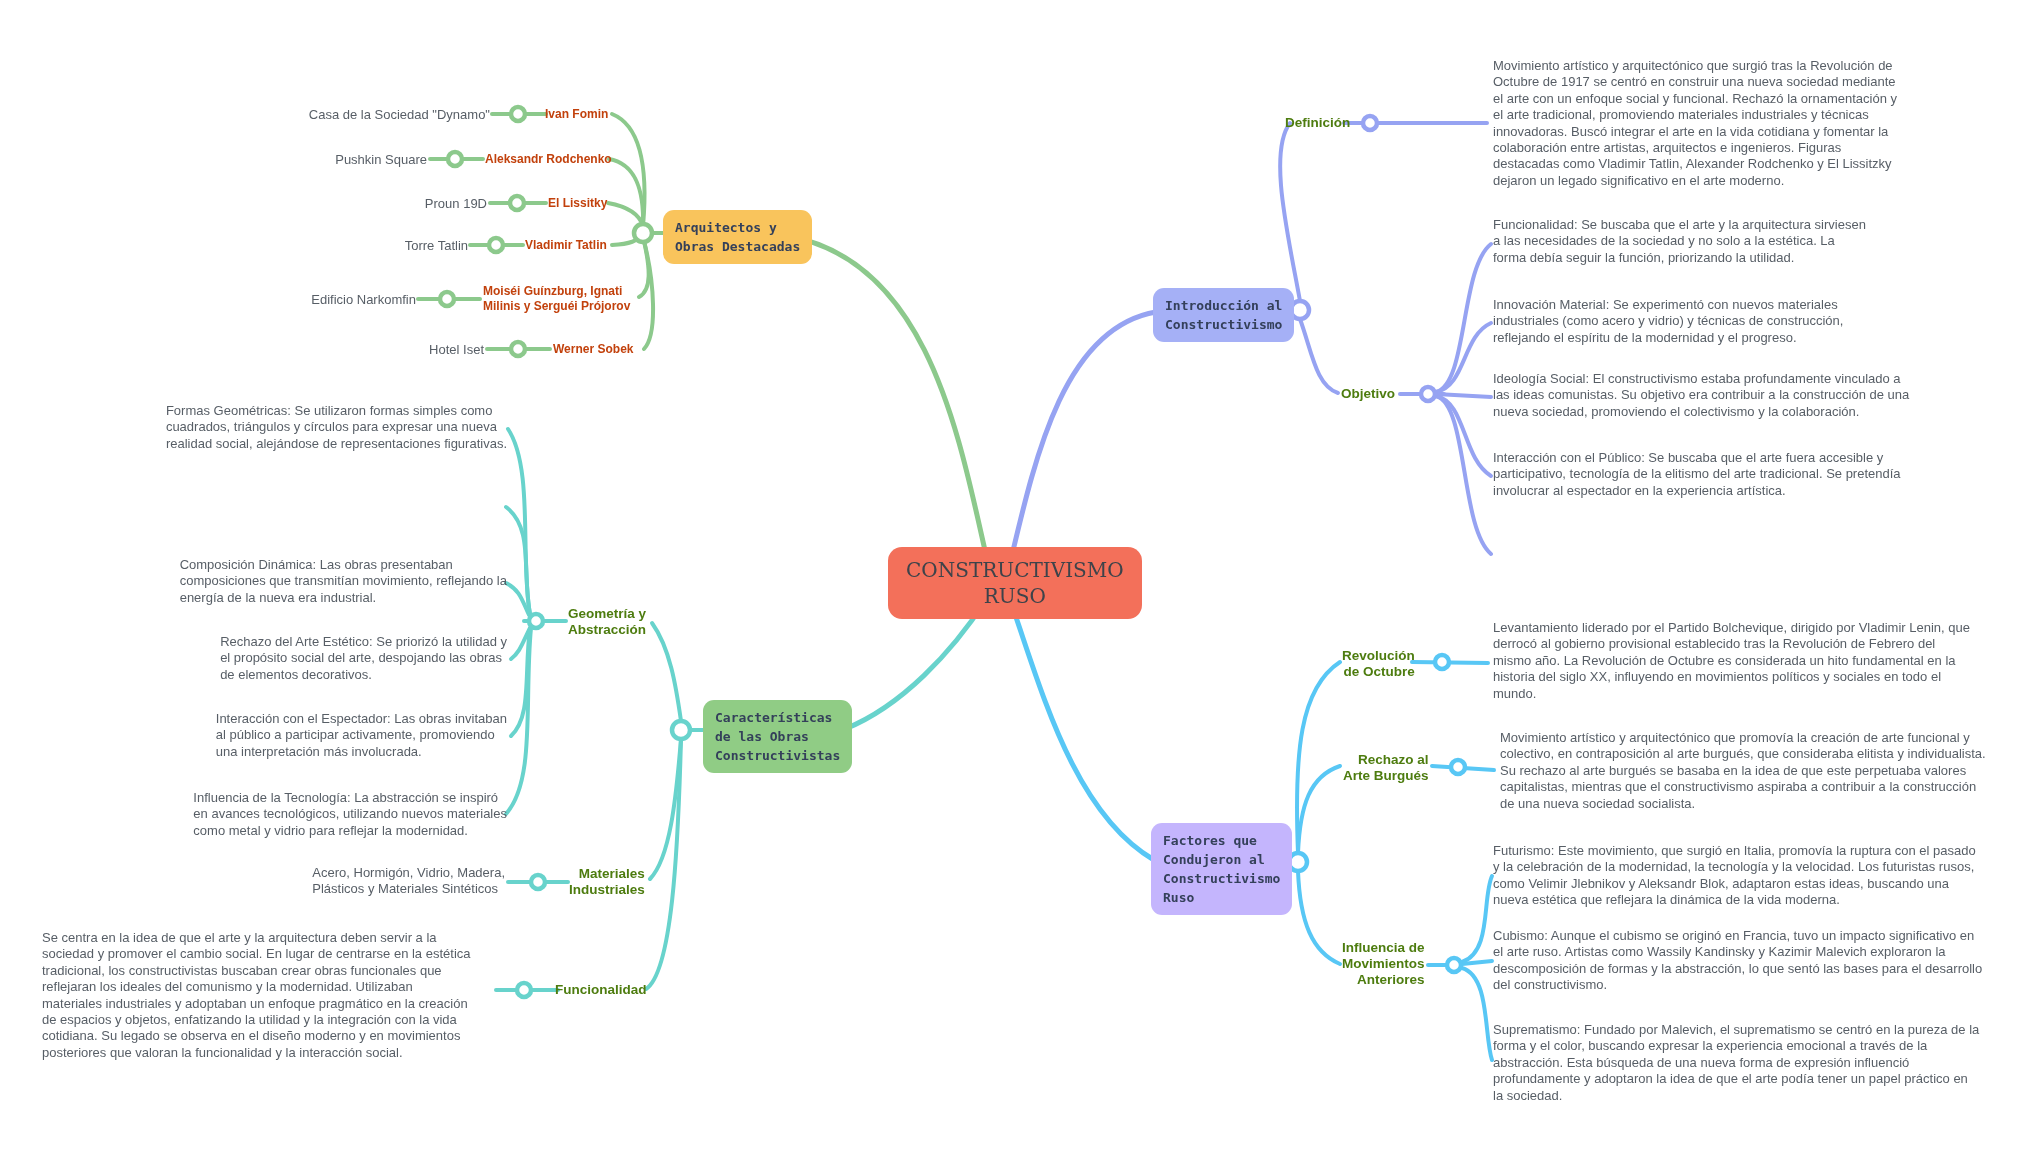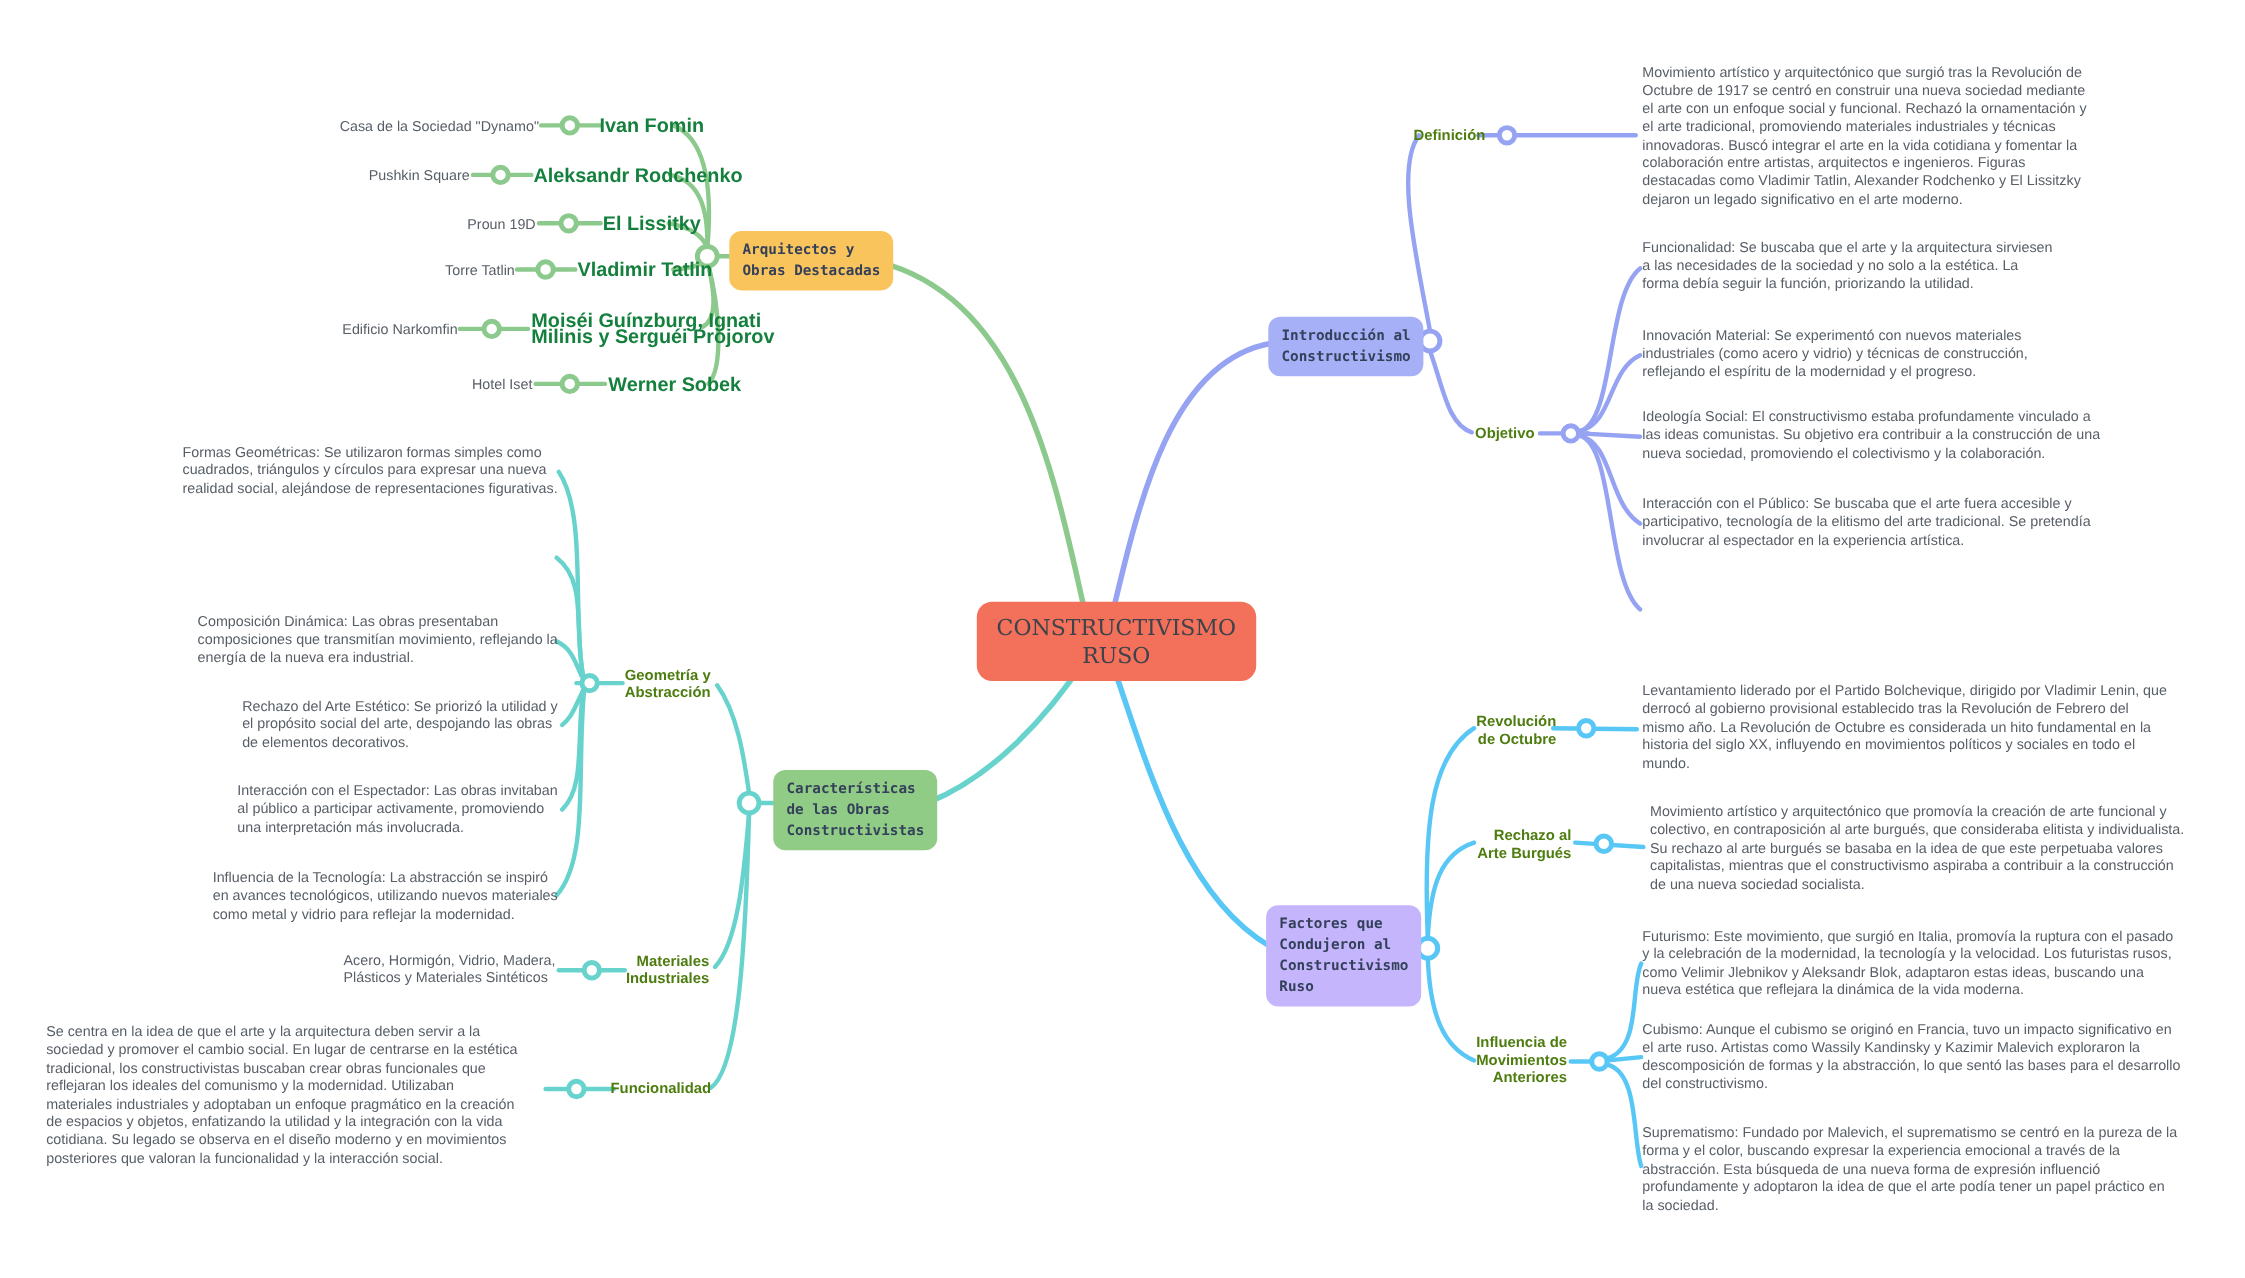--- a/index.html
+++ b/index.html
@@ -7,21 +7,21 @@
           font-family:"Liberation Sans",sans-serif;}
   svg.edges{position:absolute;left:0;top:0;}
   .node{position:absolute;border-radius:11px;padding:8px 12px;
         font-family:"DejaVu Sans Mono",monospace;font-weight:700;font-size:13px;line-height:19px;
         color:#34405a;white-space:pre-line;}
   .center-node{font-family:"DejaVu Serif",serif;font-size:20px;line-height:26px;
         color:#3d434a;background:#f3705a;border-radius:14px;padding:10px 18px;
         text-align:center;white-space:pre-line;}
   .lbl{position:absolute;font-weight:700;font-size:13.5px;line-height:16px;color:#4d7c0f;
        white-space:pre-line;text-align:right;}
-  .autor{position:absolute;font-weight:700;font-size:18px;line-height:15px;color:#15803d;
+  .autor{position:absolute;font-weight:700;font-size:12px;line-height:15px;color:#c2410c;
        white-space:pre-line;}
   .txt{position:absolute;font-size:13px;line-height:16.4px;color:#575e66;white-space:pre-line;}
 </style>
 </head>
 <body>
 
 <div class="canvas">
 
   <svg class="edges" width="2041" height="1162" viewBox="0 0 2041 1162">
     <g fill="none" stroke-linecap="round">

